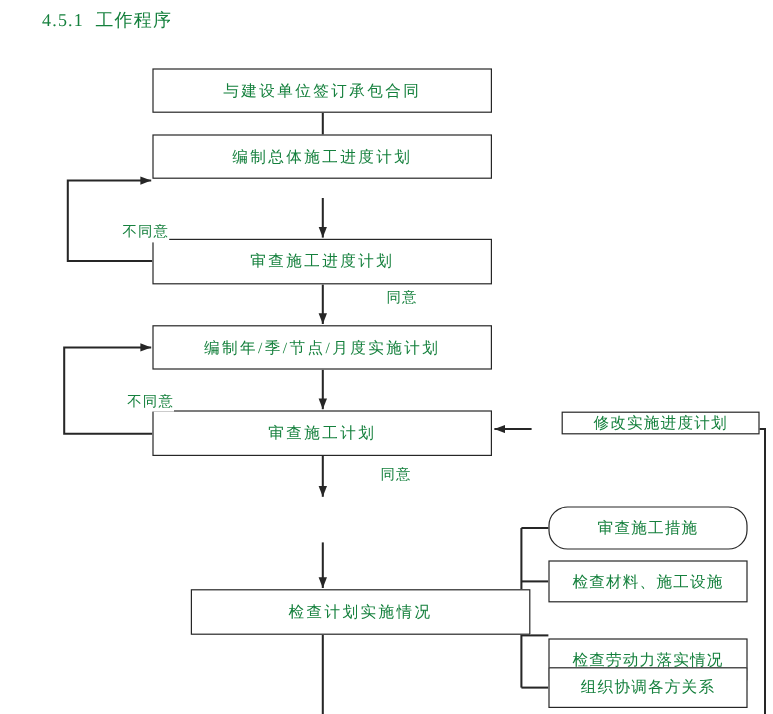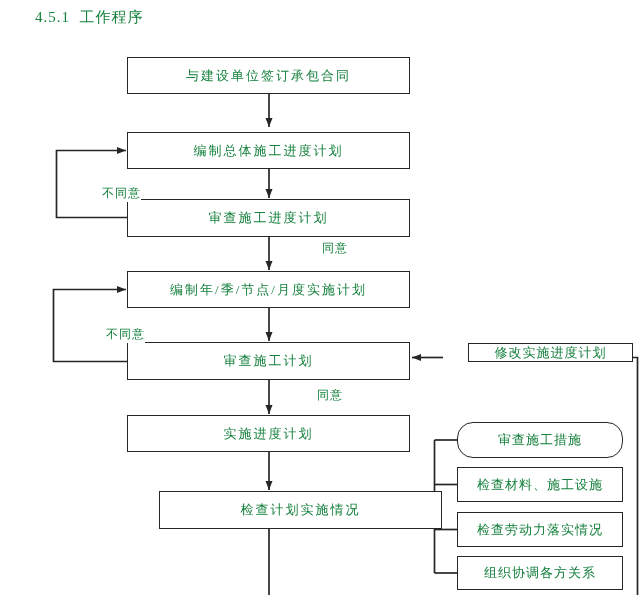--- a/index.html
+++ b/index.html
@@ -39,31 +39,31 @@
     display: flex;
     align-items: center;
     justify-content: center;
     font-size: 13px;
     letter-spacing: 2px;
     white-space: nowrap;
     text-align: center;
   }
   .main { left: 127px; width: 283px; height: 37px; }
   .b1 { top: 57px; }
-  .b2 { top: 132px; text-align: center; }
+  .b2 { top: 112px; text-align: center; }
   .b3 { top: 199px; height: 38px; text-align: center; }
   .b4 { top: 271px; }
   .b5 { top: 342px; height: 38px; }
   .b6 { top: 415px; }
   .b7 { top: 491px; height: 38px; margin-left: 32px; }
   .r1 { left: 468px; top: 343px; width: 165px; height: 19px; letter-spacing: 1px; }
   .side { left: 457px; width: 166px; letter-spacing: 1px; }
   .r2 { top: 422px; height: 36px; border-radius: 16px; }
   .r3 { top: 467px; height: 35px; }
-  .r4 { top: 512px; height: 35px; }
+  .r4 { top: 532px; height: 35px; }
   .r5 { top: 556px; height: 34px; }
   .lbl {
     position: absolute;
     font-size: 12px;
     letter-spacing: 1px;
     background: #ffffff;
     white-space: nowrap;
     margin-left: 36px;
   }
   .lbl-disagree-1 { left: 66px; top: 185px; }
@@ -107,21 +107,20 @@
     <line x1="434.5" y1="484.5" x2="457" y2="484.5"></line>
     <line x1="434.5" y1="529.5" x2="457" y2="529.5"></line>
     <line x1="434.5" y1="573" x2="457" y2="573"></line>
   </svg>
 
   <div class="box main b1">与建设单位签订承包合同</div>
   <div class="box main b2">编制总体施工进度计划</div>
   <div class="box main b3">审查施工进度计划</div>
   <div class="box main b4">编制年/季/节点/月度实施计划</div>
   <div class="box main b5">审查施工计划</div>
-  <div class="box main b6">实施进度计划</div>
   <div class="box main b7">检查计划实施情况</div>
 
   <div class="box r1">修改实施进度计划</div>
   <div class="box side r2">审查施工措施</div>
   <div class="box side r3">检查材料、施工设施</div>
   <div class="box side r4">检查劳动力落实情况</div>
   <div class="box side r5">组织协调各方关系</div>
 
   <div class="lbl lbl-disagree-1">不同意</div>
   <div class="lbl lbl-disagree-2">不同意</div>

